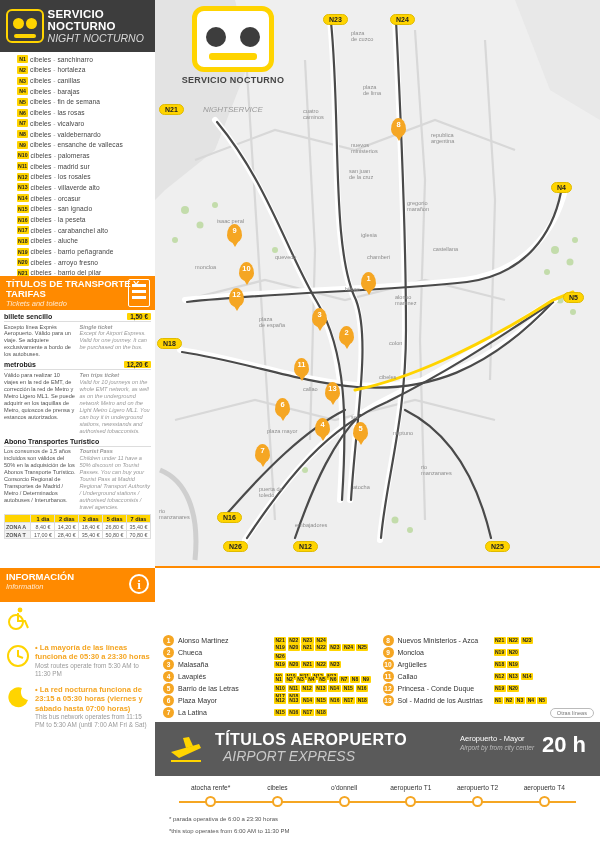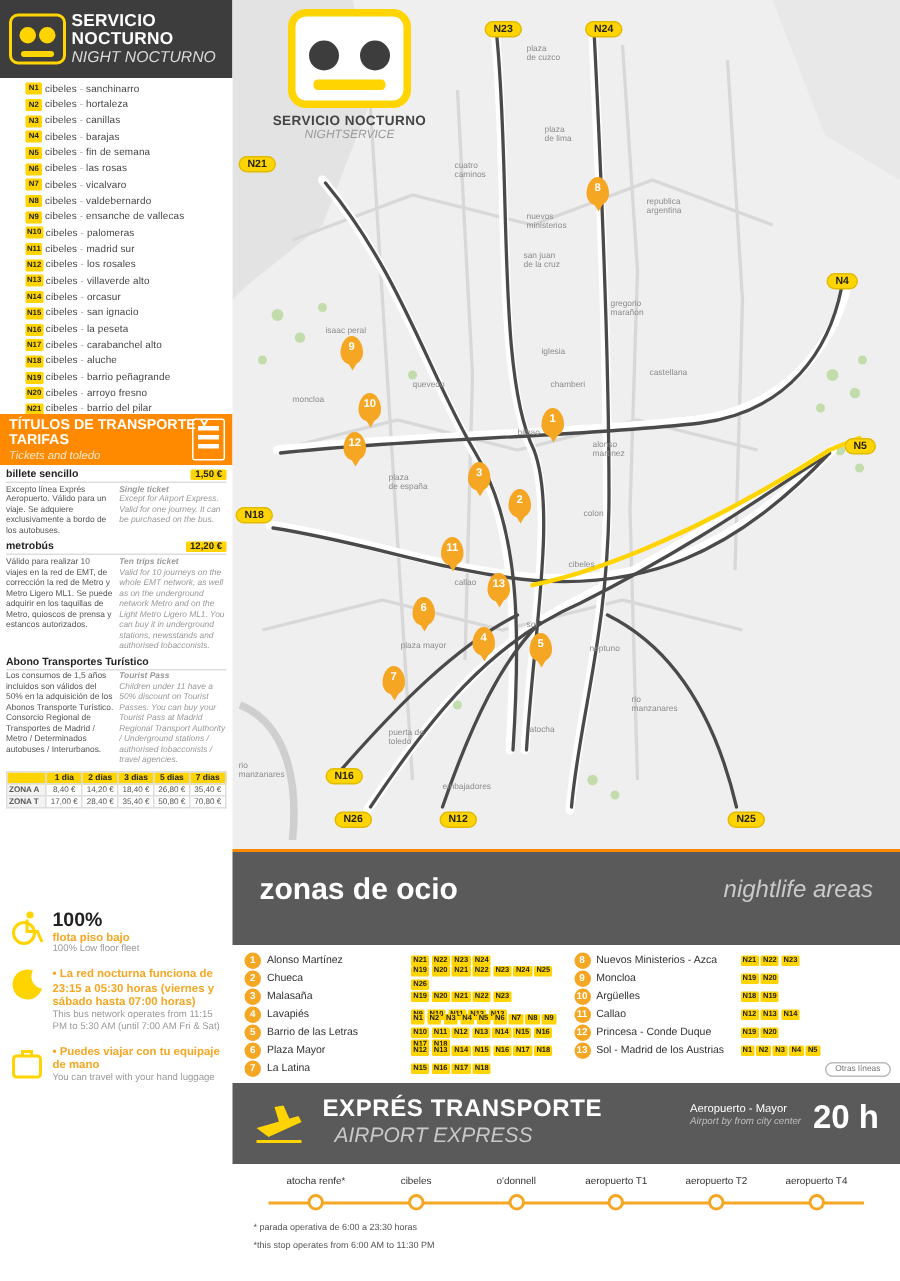--- a/index.html
+++ b/index.html
@@ -112,21 +112,21 @@
   }
   .map-hdr .big-bus:before,.map-hdr .big-bus:after{
     content:""; position:absolute; top:16px; width:20px; height:20px;
     border-radius:50%; background:#3d3d3d;
   }
   .map-hdr .big-bus:before{ left:9px;}
   .map-hdr .big-bus:after{ right:9px;}
   .map-hdr .big-bus i{ position:absolute; bottom:7px; left:12px; right:12px;
     height:7px; background:#ffd400; border-radius:3px; display:block;}
   .map-hdr .h1{ font-size:9px; font-weight:bold; color:#444; margin-top:3px; letter-spacing:.3px;}
-  .map-hdr .h2{ font-size:8px; font-style:italic; color:#9a9a9a;}
+  .map-hdr .h2{ font-size:8px; font-style:italic; color:#9a9a9a;margin-top:20px;}
 
   .nterm{
     position:absolute; background:#ffd400; color:#222; font-size:7px;
     font-weight:bold; border-radius:7px; padding:1px 5px; z-index:5;
     border:1px solid #e0bb00;
   }
   .stopnum{
     position:absolute; width:15px; height:19px; z-index:5;
     background:#f5a623; border-radius:50% 50% 50% 50%/60% 60% 40% 40%;
     color:#fff; font-size:7.5px; font-weight:bold; text-align:center;
@@ -550,58 +550,54 @@
         <div class="stopnum" style="left: 170px; top: 382px;">13</div>
         <div class="stopnum" style="left: 120px; top: 398px;">6</div>
         <div class="stopnum" style="left: 160px; top: 418px;">4</div>
         <div class="stopnum" style="left: 198px; top: 422px;">5</div>
         <div class="stopnum" style="left: 100px; top: 444px;">7</div>
       </div>
   </div>
 
   <div class="hr-orange"></div>
 
+  <div class="info-head">
+    <div class="t1">INFORMACIÓN</div>
+    <div class="t2">Information</div>
+    <div class="info-i">i</div>
+  </div>
   <div class="info-body" id="info-body">
       <div class="info-row">
         <div class="info-ico"><svg width="26" height="26" viewBox="0 0 26 26">
             <circle cx="11" cy="16" r="7" fill="none" stroke="#ffd400" stroke-width="2"></circle>
             <circle cx="15" cy="4" r="2.4" fill="#ffd400"></circle>
             <path d="M13 7 L13 15 L20 15 L23 22" stroke="#ffd400" stroke-width="2" fill="none"></path>
           </svg></div>
+      </div>
+      <div class="info-row">
+        <div class="info-ico"><svg width="26" height="26" viewBox="0 0 26 26">
+            <circle cx="13" cy="13" r="10" fill="none" stroke="#ffd400" stroke-width="2"></circle>
+            <path d="M13 7 L13 13 L18 15" stroke="#ffd400" stroke-width="2" fill="none"></path>
+          </svg></div>
         <div class="info-txt">
-          <div class="big">100%</div>
-          <div class="hl"><span class="bullet"></span> flota piso bajo</div>
-          <div class="en">100% Low floor fleet</div>
+          <div class="hl"><span class="bullet">•</span> La mayoría de las líneas funciona de 05:30 a 23:30 horas</div>
+          <div class="en">Most routes operate from 5:30 AM to 11:30 PM</div>
         </div>
       </div>
       <div class="info-row">
         <div class="info-ico"><svg width="26" height="26" viewBox="0 0 26 26">
             <path d="M17 3 A10 10 0 1 0 23 15 A8 8 0 0 1 17 3 Z" fill="#ffd400"></path>
           </svg></div>
         <div class="info-txt">
           <div class="hl"><span class="bullet">•</span> La red nocturna funciona de 23:15 a 05:30 horas (viernes y sábado hasta 07:00 horas)</div>
           <div class="en">This bus network operates from 11:15 PM to 5:30 AM (until 7:00 AM Fri &amp; Sat)</div>
         </div>
       </div>
-      <div class="info-row">
-        <div class="info-ico"><svg width="26" height="26" viewBox="0 0 26 26">
-            <rect x="4" y="8" width="18" height="14" rx="2" fill="none" stroke="#ffd400" stroke-width="2"></rect>
-            <path d="M10 8 V5 h6 v3" fill="none" stroke="#ffd400" stroke-width="2"></path>
-          </svg></div>
-        <div class="info-txt">
-          <div class="hl"><span class="bullet">•</span> Puedes viajar con tu equipaje de mano</div>
-          <div class="en">You can travel with your hand luggage</div>
-        </div>
-      </div>
     </div>
 
-  <div class="zonas">
-    <div class="z1">zonas de ocio</div>
-    <div class="z2">nightlife areas</div>
-  </div>
   <div class="zlist">
     <div class="zcol" id="z-left">
         <div class="zrow">
           <span class="zdot">1</span>
           <span class="zname">Alonso Martínez</span>
           <span class="zbadges">
             <span class="nb">N21</span>
             <span class="nb">N22</span>
             <span class="nb">N23</span>
             <span class="nb">N24</span>
@@ -748,21 +744,21 @@
       </div>
     <div class="otras">Otras líneas</div>
   </div>
 
   <div class="airx">
     <svg class="plane" width="34" height="30" viewBox="0 0 34 30">
       <path d="M2 18 L30 10 L32 14 L10 24 Z" fill="#ffd400"></path>
       <path d="M14 4 L20 3 L24 12 L17 14 Z" fill="#ffd400"></path>
       <rect x="2" y="26" width="30" height="2" fill="#ffd400"></rect>
     </svg>
-    <div class="a1">EXPRÉS TRANSPORTE</div>
+    <div class="a1">TÍTULOS AEROPUERTO</div>
     <div class="a2">AIRPORT EXPRESS</div>
     <div class="a3">Aeropuerto - Mayor</div>
     <div class="a4">Airport by from city center</div>
     <div class="a5">20 h</div>
   </div>
 
   <div class="airline-wrap">
     <div class="airline" id="airline">
       <div class="bar"></div>
     <div class="stopdot" style="left: calc(10% - 5.5px);"></div>

